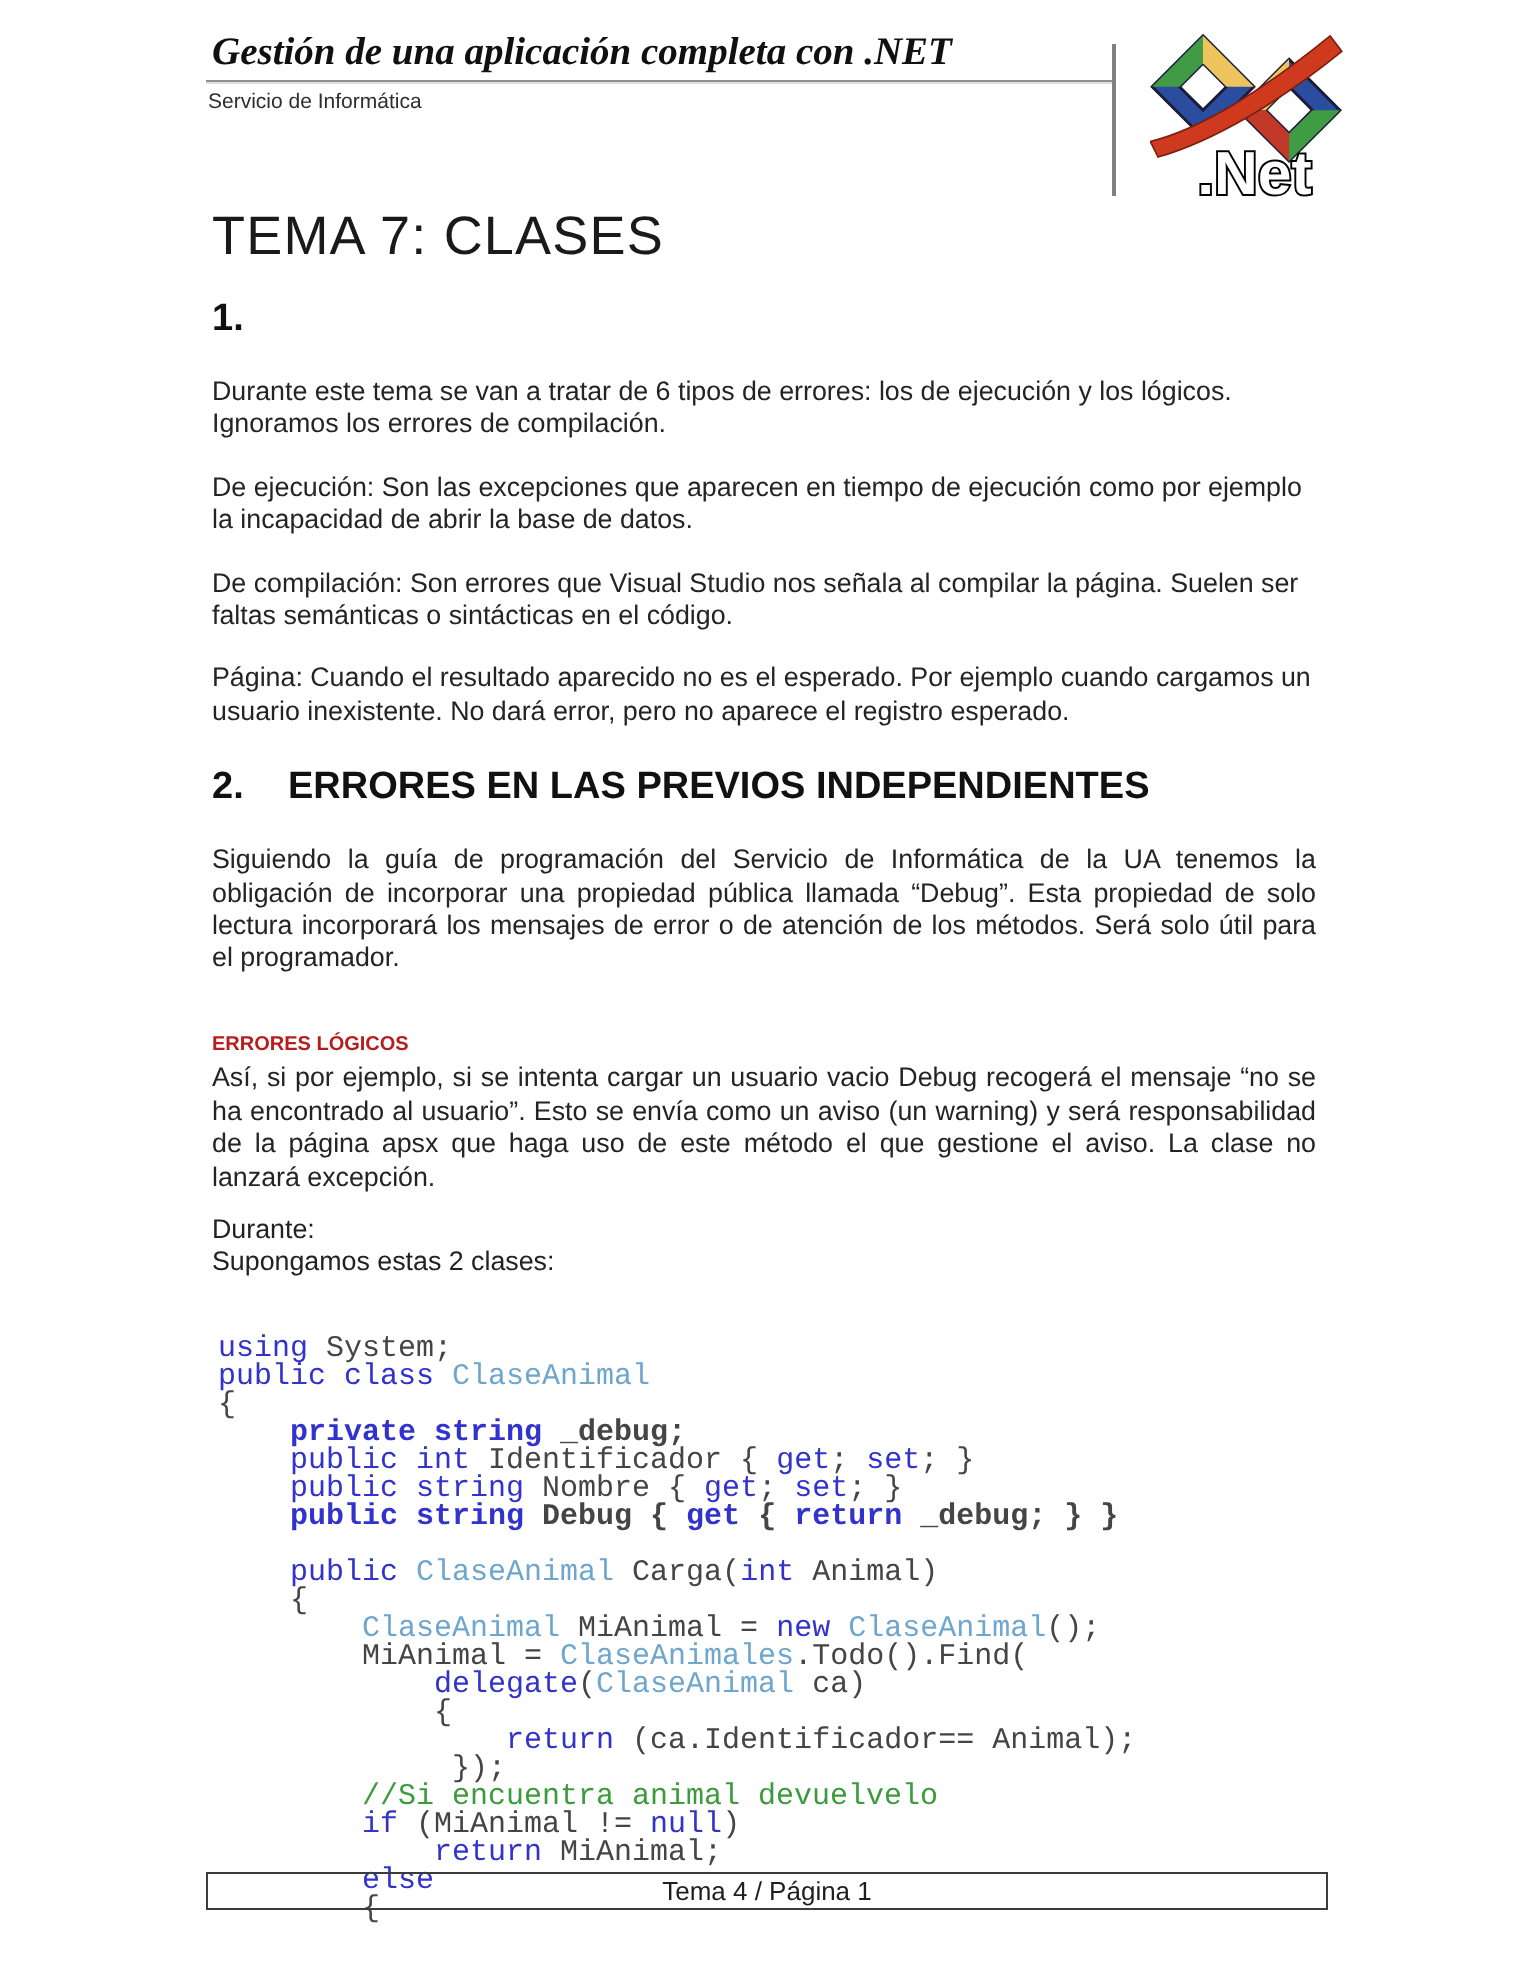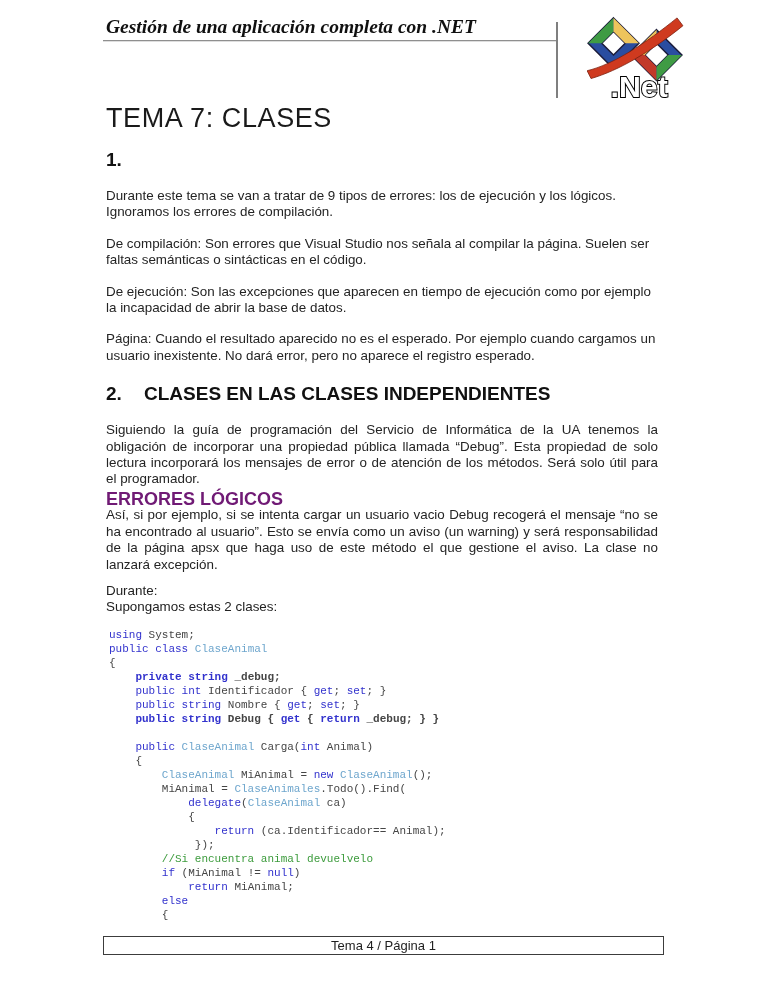--- a/index.html
+++ b/index.html
@@ -11,39 +11,39 @@
 
   
   .header { position:absolute; left:103px; top:16px; width:561px; height:86px; }
   .header-title {
     font-family:"Liberation Serif", serif; font-style:italic; font-weight:bold;
     font-size:19.5px; line-height:22px; color:#101010; padding-left:3px; white-space:nowrap;
   }
   .header-rule { width:453px; height:2px; margin-top:2px; background:#8f8f8f; border-bottom:1px solid #dedede; }
   .header-subtitle { font-size:10.5px; line-height:12px; color:#2e2e2e; margin-top:3px; padding-left:1px; }
   .header-sep { position:absolute; left:453px; top:6px; width:2px; height:76px; background:#7f7f7f; }
-  .logo { position:absolute; left:484px; top:-2px; width:98px; height:88px; }
+  .logo { position:absolute; left:472px; top:-2px; width:98px; height:88px; }
 
   
   .main { position:absolute; left:106px; top:0; width:552px; }
   h1.doc-title { margin:102px 0 0 0; font-size:27px; line-height:32px; font-weight:normal; letter-spacing:0.6px; color:#1a1a1a; }
   .sec-heading { display:flex; margin-top:15px; font-size:19px; line-height:21px; font-weight:bold; color:#111; }
   .sec-heading.second { margin-top:19px; }
   .sec-num { width:38px; flex:none; }
   p.para { margin:15px 0 0 0; font-size:13.4px; line-height:16.4px; color:#242424; }
   p.para.first { margin-top:18px; }
   p.para.just { text-align:justify; }
   p.para.tight { margin-top:0; }
-  .subhead { margin-top:3px; font-size:18px; line-height:16.4px; font-weight:bold; color:#701a75; }
+  .subhead { margin-top:27px; font-size:10px; line-height:16.4px; font-weight:bold; color:#b91c1c; }
   .example { margin-top:10px; font-size:13.4px; line-height:16.4px; }
 
   
   pre.code {
-    margin:12px 0 0 3px; font-family:"Liberation Mono", monospace;
-    font-size:11px; line-height:14px; color:#454545; white-space:pre;
+    margin:28px 0 0 3px; font-family:"Liberation Mono", monospace;
+    font-size:15px; line-height:14px; color:#454545; white-space:pre;
   }
   pre.code .line { min-height:14px; }
   .tok.k { color:var(--kw); }
   .tok.t { color:var(--type); }
   .tok.c { color:var(--comment); }
   .tok.b { font-weight:bold; }
 
   
   .footer {
     position:absolute; left:103px; top:936px; width:561px; height:19px;
@@ -51,20 +51,21 @@
   }
 </style>
 </head>
 <body>
 
 <div class="page">
 
   <div class="header">
     <div class="header-title">Gestión de una aplicación completa con .NET</div>
     <div class="header-rule"></div>
+    <div class="header-subtitle">Servicio de Informática</div>
     <div class="header-sep"></div>
     <div class="logo">
       <svg viewBox="0 0 100 90" width="98" height="88">
         <path d="M27 4 L53 30 L27 56 L1 30 Z M27 18 L39 30 L27 42 L15 30 Z" fill="#2a4da0" fill-rule="evenodd" stroke="#1b1b3a" stroke-width="1.5"></path>
         <polygon points="1,30 27,4 27,18 15,30" fill="#3f9b44"></polygon>
         <polygon points="27,4 53,30 39,30 27,18" fill="#eec45c"></polygon>
         <path d="M71 16 L97 42 L71 68 L45 42 Z M71 30 L83 42 L71 54 L59 42 Z" fill="#2a4da0" fill-rule="evenodd" stroke="#1b1b3a" stroke-width="1.5"></path>
         <polygon points="45,42 71,16 71,30 59,42" fill="#eec45c"></polygon>
         <polygon points="45,42 59,42 71,54 71,68" fill="#c2392a"></polygon>
         <polygon points="71,68 71,54 83,42 97,42" fill="#3f9b44"></polygon>
@@ -73,28 +74,28 @@
       </svg>
     </div>
   </div>
 
   <div class="main">
     <h1 class="doc-title">TEMA 7: CLASES</h1>
 
     <div class="sec-heading">
       <span class="sec-num">1.</span>
     </div>
-    <p class="para first">Durante este tema se van a tratar de 9 tipos de errores: los de ejecución y los lógicos. Ignoramos los errores de compilación.</p>
+    <p class="para first">Durante este tema se van a tratar de 6 tipos de errores: los de ejecución y los lógicos. Ignoramos los errores de compilación.</p>
+    <p class="para">De ejecución: Son las excepciones que aparecen en tiempo de ejecución como por ejemplo la incapacidad de abrir la base de datos.</p>
     <p class="para">De compilación: Son errores que Visual Studio nos señala al compilar la página. Suelen ser faltas semánticas o sintácticas en el código.</p>
-    <p class="para">De ejecución: Son las excepciones que aparecen en tiempo de ejecución como por ejemplo la incapacidad de abrir la base de datos.</p>
     <p class="para">Página: Cuando el resultado aparecido no es el esperado. Por ejemplo cuando cargamos un usuario inexistente. No dará error, pero no aparece el registro esperado.</p>
 
     <div class="sec-heading second">
       <span class="sec-num">2.</span>
-      <span>CLASES EN LAS CLASES INDEPENDIENTES</span>
+      <span>ERRORES EN LAS PREVIOS INDEPENDIENTES</span>
     </div>
     <p class="para first just">Siguiendo la guía de programación del Servicio de Informática de la UA tenemos la obligación de incorporar una propiedad pública llamada “Debug”. Esta propiedad de solo lectura incorporará los mensajes de error o de atención de los métodos. Será solo útil para el programador.</p>
 
     <div class="subhead">ERRORES LÓGICOS</div>
     <p class="para tight just">Así, si por ejemplo, si se intenta cargar un usuario vacio Debug recogerá el mensaje “no se ha encontrado al usuario”. Esto se envía como un aviso (un warning) y será responsabilidad de la página apsx que haga uso de este método el que gestione el aviso.  La clase no lanzará excepción.</p>
 
     <div class="example">
       <div>Durante:</div>
       <div>Supongamos estas 2 clases:</div>
     </div>

